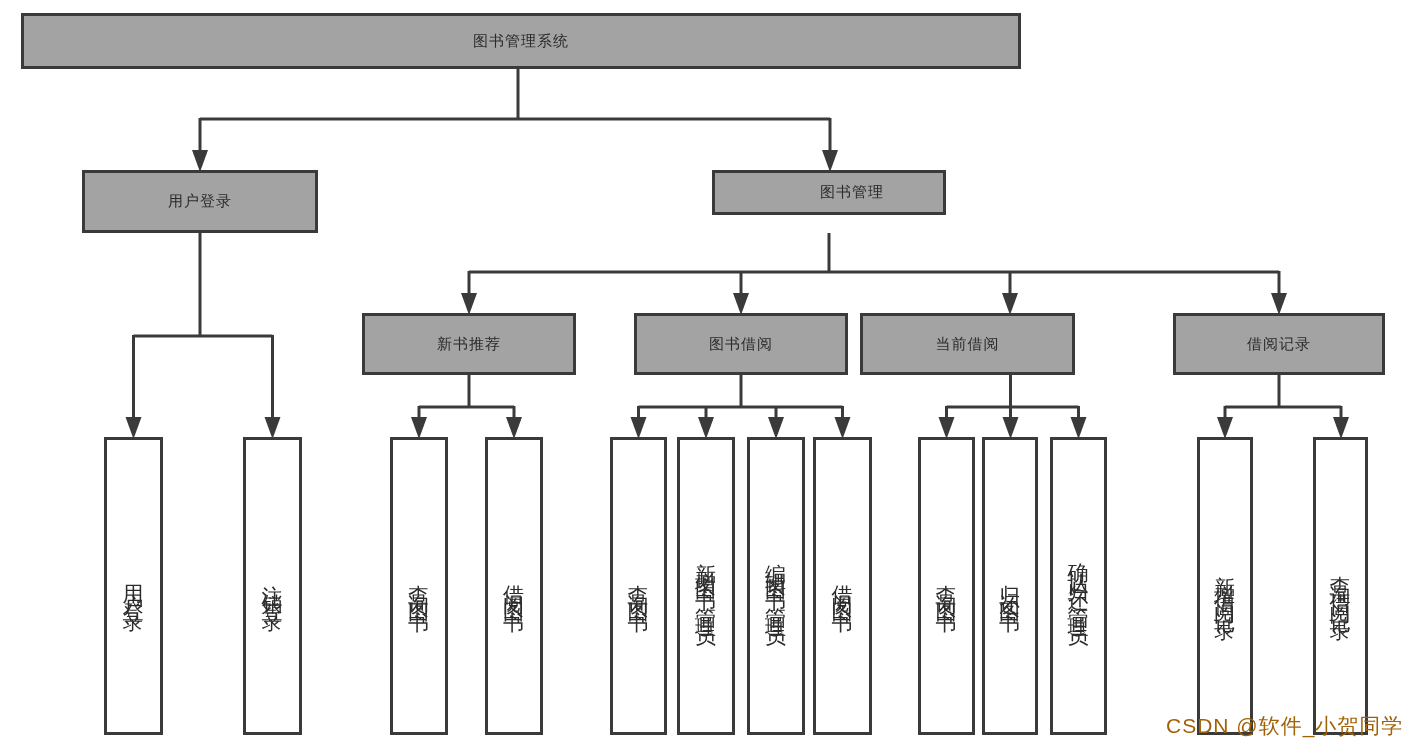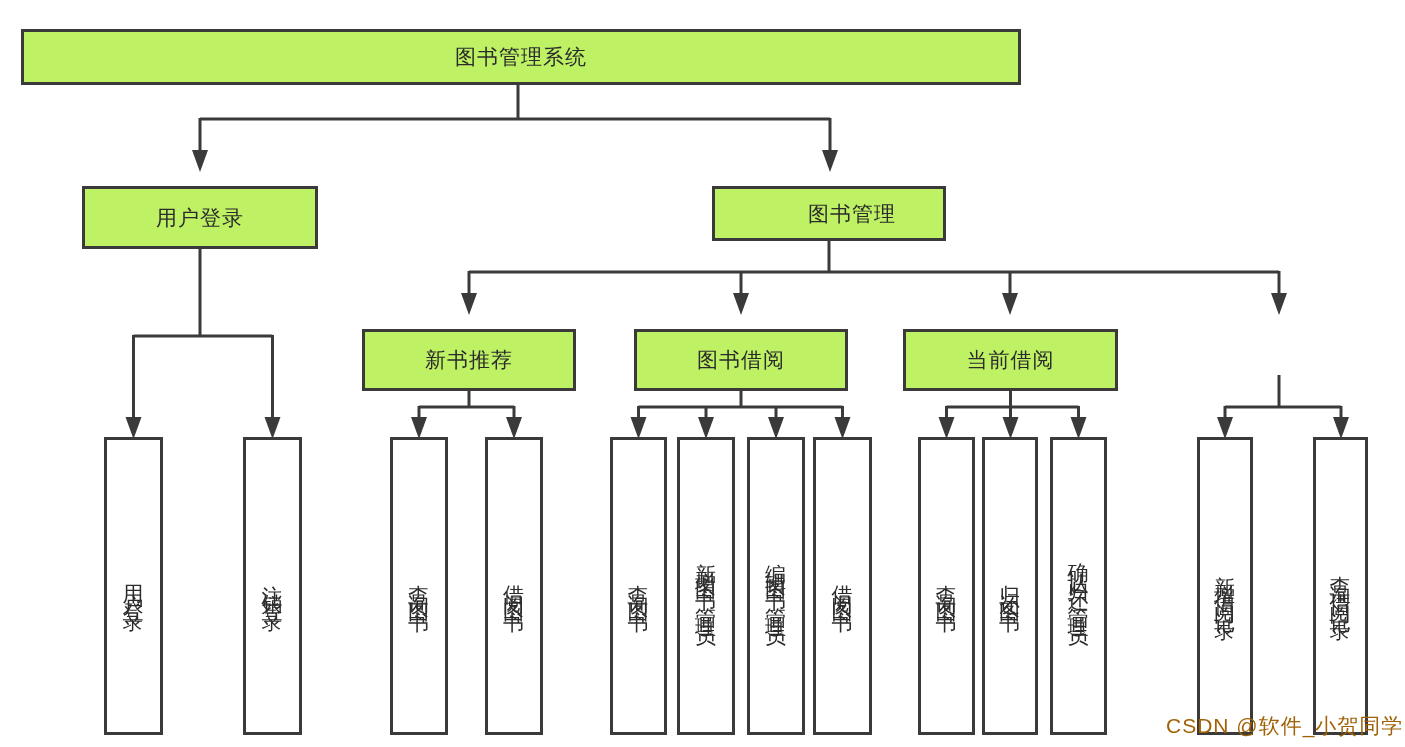--- a/index.html
+++ b/index.html
@@ -13,30 +13,29 @@
     overflow: hidden;
   }
   .wires {
     position: absolute;
     left: 0; top: 0;
     width: 1405px; height: 747px;
   }
   .node {
     position: absolute;
     box-sizing: border-box;
-    background: #bef264;
+    background: #a3a3a3;
     border: 3px solid #3a3a3a;
     display: flex;
     align-items: center;
     justify-content: center;
-    font-size: 21px;
+    font-size: 15px;
     letter-spacing: 1px;
     color: #2b2b2b;
     white-space: nowrap;
-    margin-top: 16px;
   }
   .leaf {
     position: absolute;
     top: 437px;
     height: 298px;
     box-sizing: border-box;
     background: #ffffff;
     border: 3px solid #3a3a3a;
     display: flex;
     align-items: center;
@@ -53,24 +52,24 @@
     left: 1166px;
     top: 712px;
     font-size: 21px;
     color: #a16207;
     letter-spacing: 1px;
     white-space: nowrap;
   }
   
   #n-root   { left: 21px;  top: 13px;  width: 1000px; height: 56px; }
   #n-login  { left: 82px;  top: 170px; width: 236px;  height: 63px; }
-  #n-mgmt   { left: 712px; top: 170px; width: 234px;  height: 55px; padding-left: 46px; }
+  #n-mgmt   { left: 712px; top: 170px; width: 234px;  height: 45px; padding-left: 46px; }
   #n-rec    { left: 362px; top: 313px; width: 214px;  height: 62px; }
   #n-borrow { left: 634px; top: 313px; width: 214px;  height: 62px; }
-  #n-cur    { left: 903px; top: 313px; width: 215px;  height: 62px; }
+  #n-cur    { left: 860px; top: 313px; width: 215px;  height: 62px; }
   #n-hist   { left: 1173px;top: 313px; width: 212px;  height: 62px; }
   #l0  { left: 104px;  width: 59px; }
   #l1  { left: 243px;  width: 59px; }
   #l2  { left: 390px;  width: 58px; }
   #l3  { left: 485px;  width: 58px; }
   #l4  { left: 610px;  width: 57px; }
   #l5  { left: 677px;  width: 58px; }
   #l6  { left: 747px;  width: 58px; }
   #l7  { left: 813px;  width: 59px; }
   #l8  { left: 918px;  width: 57px; }
@@ -161,20 +160,21 @@
   </svg>
 
   <div class="node" id="n-root">图书管理系统</div>
 
   <div class="node" id="n-login">用户登录</div>
   <div class="node" id="n-mgmt">图书管理</div>
 
   <div class="node" id="n-borrow">图书借阅</div>
   <div class="node" id="n-rec">新书推荐</div>
   <div class="node" id="n-cur">当前借阅</div>
+  <div class="node" id="n-hist">借阅记录</div>
 
   <div class="leaf" id="l0">用户登录</div>
   <div class="leaf" id="l1">注销登录</div>
   <div class="leaf" id="l2">查询图书</div>
   <div class="leaf" id="l3">借阅图书</div>
   <div class="leaf" id="l4">查询图书</div>
   <div class="leaf" id="l5">新增图书（管理员）</div>
   <div class="leaf" id="l6">编辑图书（管理员）</div>
   <div class="leaf" id="l7">借阅图书</div>
   <div class="leaf" id="l8">查询图书</div>

